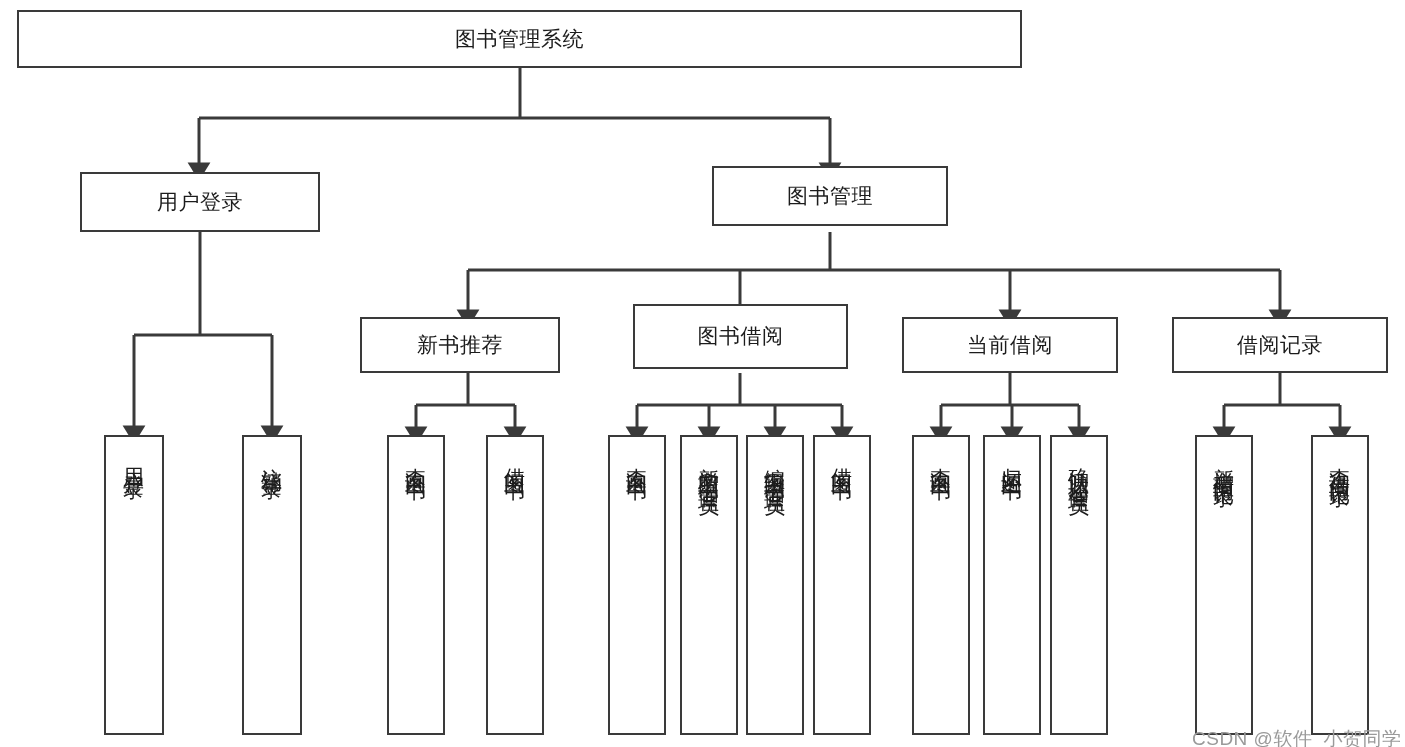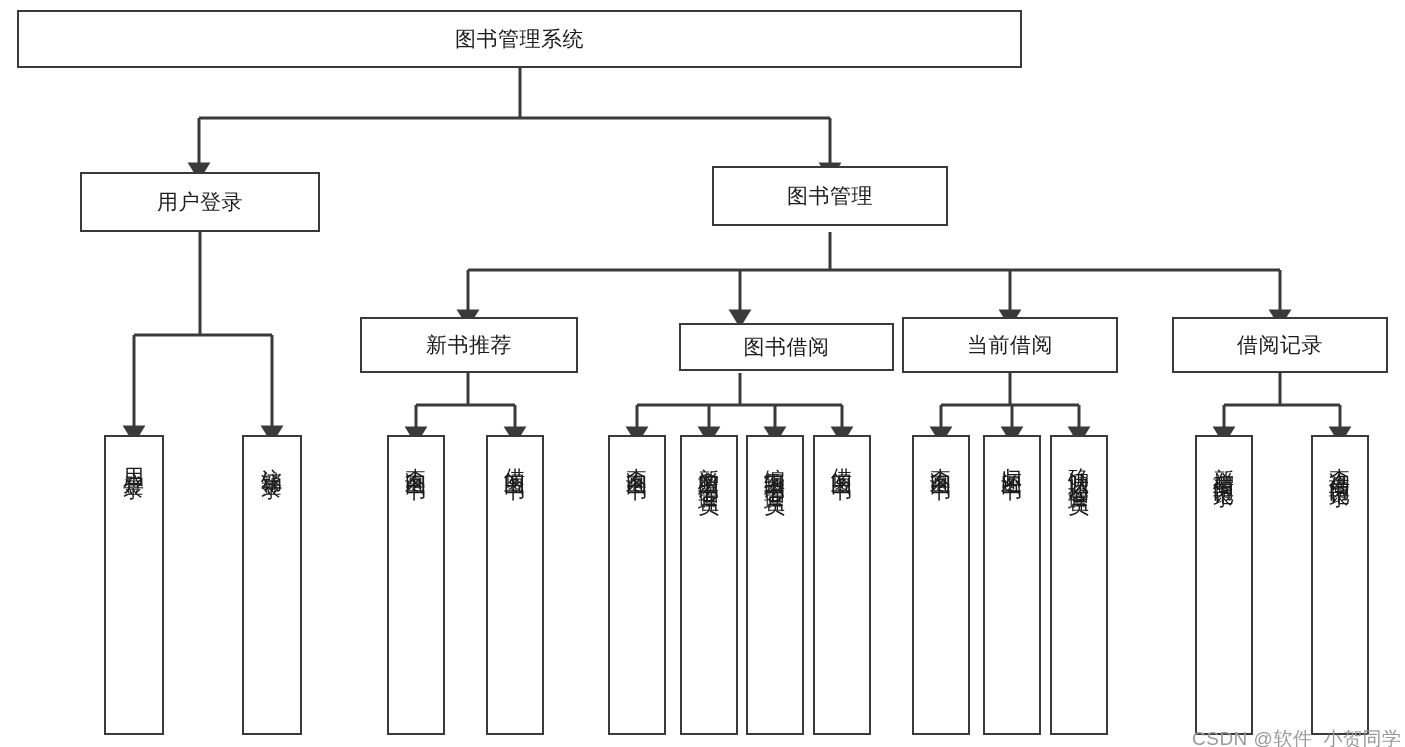--- a/index.html
+++ b/index.html
@@ -124,24 +124,24 @@
     <span class="node-label">图书管理系统</span>
   </div>
 
   <div class="node" style="left:80px; top:172px; width:240px; height:60px;">
     <span class="node-label">用户登录</span>
   </div>
   <div class="node" style="left:712px; top:166px; width:236px; height:60px;">
     <span class="node-label">图书管理</span>
   </div>
 
-  <div class="node" style="left:360px; top:317px; width:218px; height:56px;">
+  <div class="node" style="left:360px; top:317px; width:200px; height:56px;">
     <span class="node-label">新书推荐</span>
   </div>
-  <div class="node" style="left:633px; top:323px; width:215px; height:48px;margin-left:46px;">
+  <div class="node" style="left:633px; top:304px; width:215px; height:65px;">
     <span class="node-label">图书借阅</span>
   </div>
   <div class="node" style="left:902px; top:317px; width:216px; height:56px;">
     <span class="node-label">当前借阅</span>
   </div>
   <div class="node" style="left:1172px; top:317px; width:216px; height:56px;">
     <span class="node-label">借阅记录</span>
   </div>
 
   <div class="node leaf" style="left:104px; top:435px; width:60px; height:300px;">

